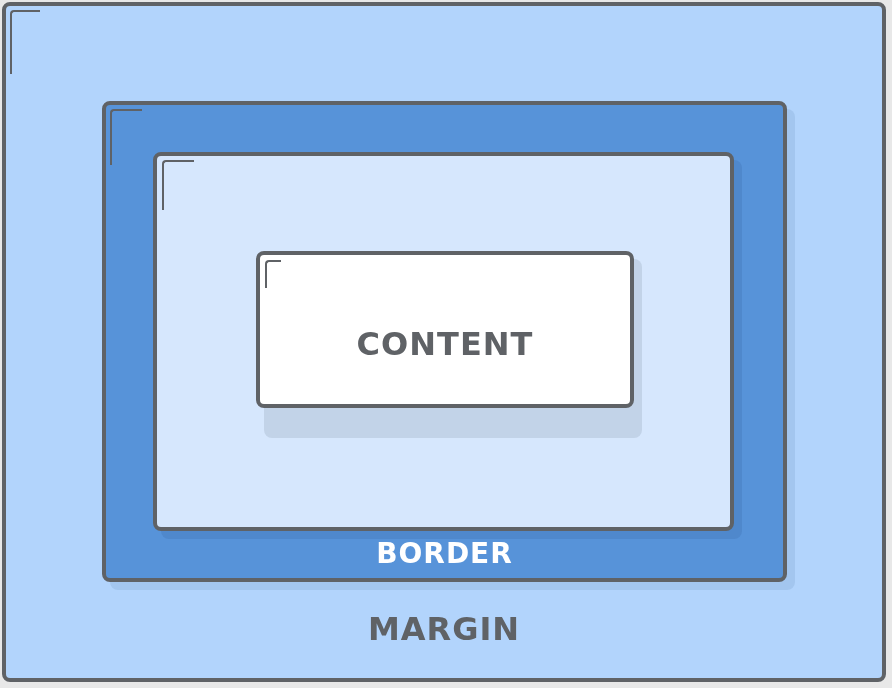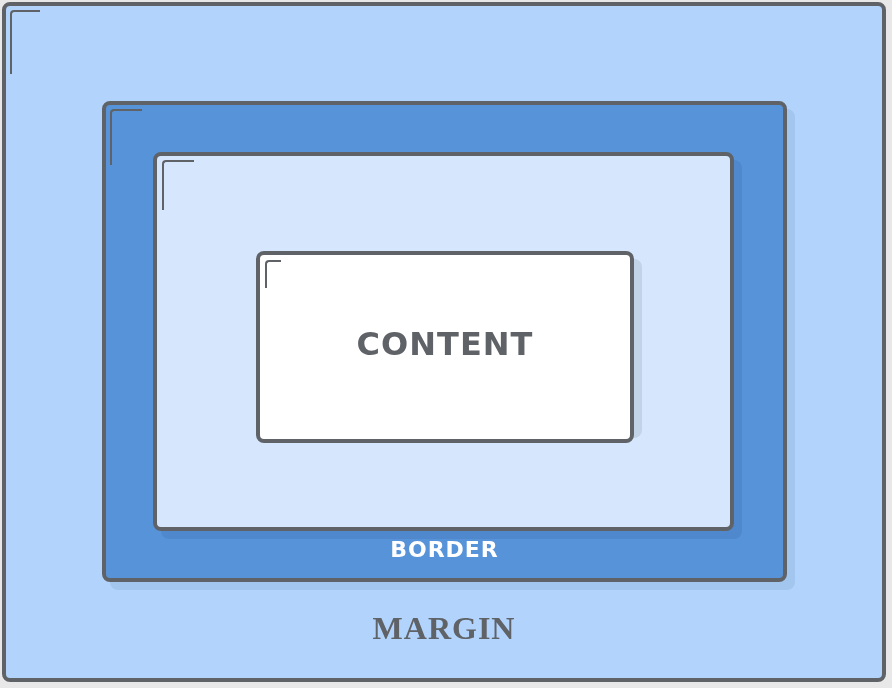--- a/index.html
+++ b/index.html
@@ -5,34 +5,34 @@
   html, body { margin:0; padding:0; }
   body { width:892px; height:688px; background:#e8e8e8; position:relative; overflow:hidden;
          font-family: "DejaVu Sans", sans-serif; }
   .box { position:absolute; box-sizing:border-box; border:4px solid #5f6266; border-radius:8px; }
   .shadow { position:absolute; border-radius:8px; }
   .corner { position:absolute; border-top:2px solid #5f6266; border-left:2px solid #5f6266; border-top-left-radius:4px; }
   .label { position:absolute; left:0; right:0; text-align:center; font-weight:bold; letter-spacing:1px; }
   #margin { left:2px; top:2px; width:884px; height:680px; background:#b2d4fc; }
   #border { left:102px; top:101px; width:685px; height:481px; background:#5793d9; }
   #padding { left:153px; top:152px; width:581px; height:379px; background:#d6e7fd; }
-  #content { left:256px; top:251px; width:378px; height:192px; background:#ffffff;padding-left:24px; }
+  #content { left:256px; top:251px; width:378px; height:157px; background:#ffffff;padding-left:24px; }
 </style>
 </head>
 <body>
 
 <div id="margin" class="box">
   <div class="corner" style="left:4px;top:4px;width:28px;height:62px;"></div>
-  <div class="label" style="top:604px;font-size:32px;color:#5f6266;font-family:Liberation Serif, serif;">MARGIN</div>
+  <div class="label" style="top:604px;font-size:32px;color:#5f6266;">MARGIN</div>
 </div>
 
 <div class="shadow" style="left:110px;top:109px;width:685px;height:481px;background:#a3c6ef;"></div>
 <div id="border" class="box">
   <div class="corner" style="left:4px;top:4px;width:30px;height:54px;"></div>
-  <div class="label" style="top:432px;font-size:22px;color:#ffffff;">BORDER</div>
+  <div class="label" style="top:432px;font-size:28px;color:#ffffff;">BORDER</div>
 </div>
 
 <div class="shadow" style="left:161px;top:160px;width:581px;height:379px;background:#4f88cc;"></div>
 <div id="padding" class="box">
   <div class="corner" style="left:5px;top:4px;width:30px;height:48px;"></div>
 </div>
 
 <div class="shadow" style="left:264px;top:259px;width:378px;height:179px;background:#c2d3e8;"></div>
 <div id="content" class="box">
   <div class="corner" style="left:5px;top:5px;width:14px;height:26px;"></div>

